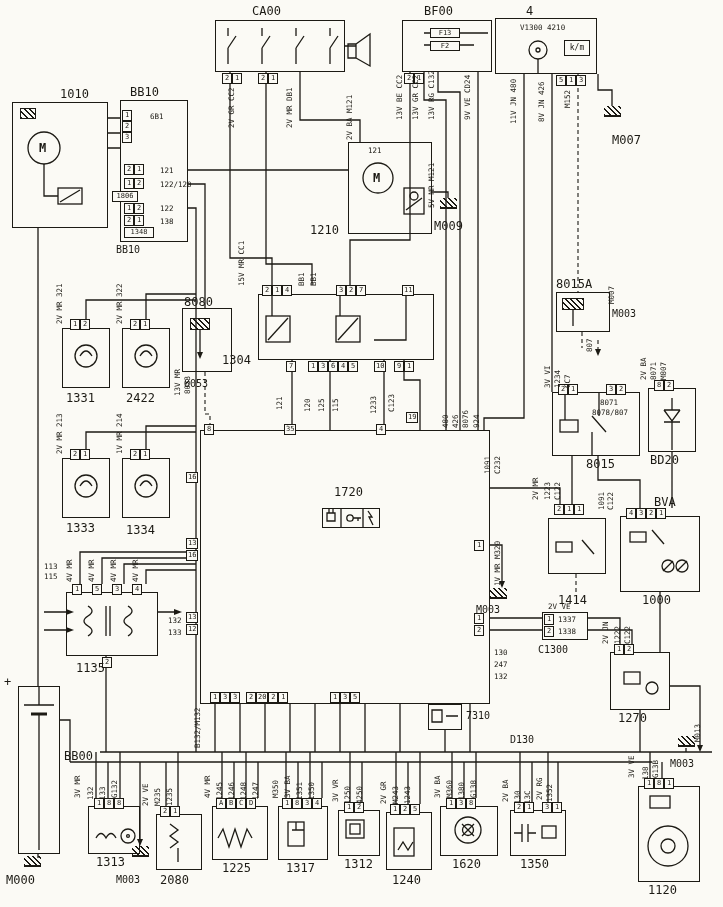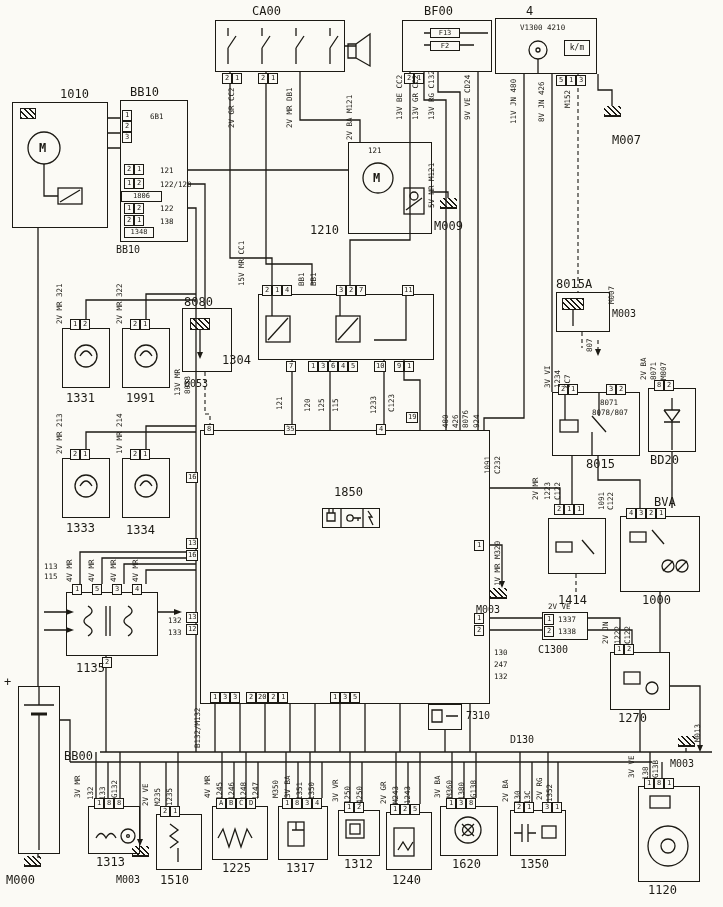--- a/index.html
+++ b/index.html
@@ -195,21 +195,21 @@
 <div class="pins" style="left:124px;top:164px">
       <span class="pin">2</span>
       <span class="pin">1</span>
     </div>
 <div class="sm" style="left:160px;top:166px">121</div>
 <div class="pins" style="left:124px;top:178px">
       <span class="pin">1</span>
       <span class="pin">2</span>
     </div>
 <div class="sm" style="left:160px;top:180px">122/120</div>
-<div class="cell" style="left:121px;top:191px;width:41px;height:11px">1806</div>
+<div class="cell" style="left:112px;top:191px;width:26px;height:11px">1806</div>
 <div class="pins" style="left:124px;top:203px">
       <span class="pin">1</span>
       <span class="pin">2</span>
     </div>
 <div class="sm" style="left:160px;top:204px">122</div>
 <div class="pins" style="left:124px;top:215px">
       <span class="pin">2</span>
       <span class="pin">1</span>
     </div>
 <div class="sm" style="left:160px;top:217px">138</div>
@@ -285,38 +285,38 @@
       <span class="pin">2</span>
     </div>
 <div class="v" style="left:64px;top:316px">2V MR 321</div>
 <div class="lbl" style="left:66px;top:392px">1331</div>
 <div class="box" style="left:122px;top:328px;width:48px;height:60px"></div>
 <div class="pins" style="left:130px;top:319px">
       <span class="pin">2</span>
       <span class="pin">1</span>
     </div>
 <div class="v" style="left:124px;top:316px">2V MR 322</div>
-<div class="lbl" style="left:126px;top:392px">1991</div>
+<div class="lbl" style="left:126px;top:392px">2422</div>
 <div class="box" style="left:62px;top:458px;width:48px;height:60px"></div>
 <div class="pins" style="left:70px;top:449px">
       <span class="pin">2</span>
       <span class="pin">1</span>
     </div>
 <div class="v" style="left:64px;top:446px">2V MR 213</div>
 <div class="lbl" style="left:66px;top:522px">1333</div>
 <div class="box" style="left:122px;top:458px;width:48px;height:60px"></div>
 <div class="pins" style="left:130px;top:449px">
       <span class="pin">2</span>
       <span class="pin">1</span>
     </div>
 <div class="v" style="left:124px;top:446px">1V MR 214</div>
 <div class="lbl" style="left:126px;top:524px">1334</div>
 
 <div class="box" style="left:200px;top:430px;width:290px;height:274px"></div>
-<div class="lbl" style="left:334px;top:486px">1850</div>
+<div class="lbl" style="left:334px;top:486px">1720</div>
 <div class="box" style="left:322px;top:508px;width:58px;height:20px;border-width:1px"></div>
 <div class="pins" style="left:204px;top:424px">
       <span class="pin">8</span>
     </div>
 <div class="pins" style="left:284px;top:424px">
       <span class="pin">35</span>
     </div>
 <div class="pins" style="left:376px;top:424px">
       <span class="pin">4</span>
     </div>
@@ -493,21 +493,21 @@
 <div class="v" style="left:82px;top:790px">3V MR</div>
 <div class="v" style="left:95px;top:792px">132</div>
 <div class="v" style="left:107px;top:792px">133</div>
 <div class="v" style="left:119px;top:790px">G132</div>
 
 <div class="box" style="left:156px;top:814px;width:46px;height:56px"></div>
 <div class="pins" style="left:160px;top:806px">
       <span class="pin">2</span>
       <span class="pin">1</span>
     </div>
-<div class="lbl" style="left:160px;top:874px">1510</div>
+<div class="lbl" style="left:160px;top:874px">2080</div>
 <div class="v" style="left:150px;top:798px">2V VE</div>
 <div class="v" style="left:162px;top:798px">M235</div>
 <div class="v" style="left:174px;top:798px">1235</div>
 <div class="gnd" style="left:132px;top:846px"></div>
 <div class="lbl md" style="left:116px;top:874px">M003</div>
 
 <div class="box" style="left:212px;top:806px;width:56px;height:54px"></div>
 <div class="pins" style="left:216px;top:798px">
       <span class="pin">A</span>
       <span class="pin">B</span>

